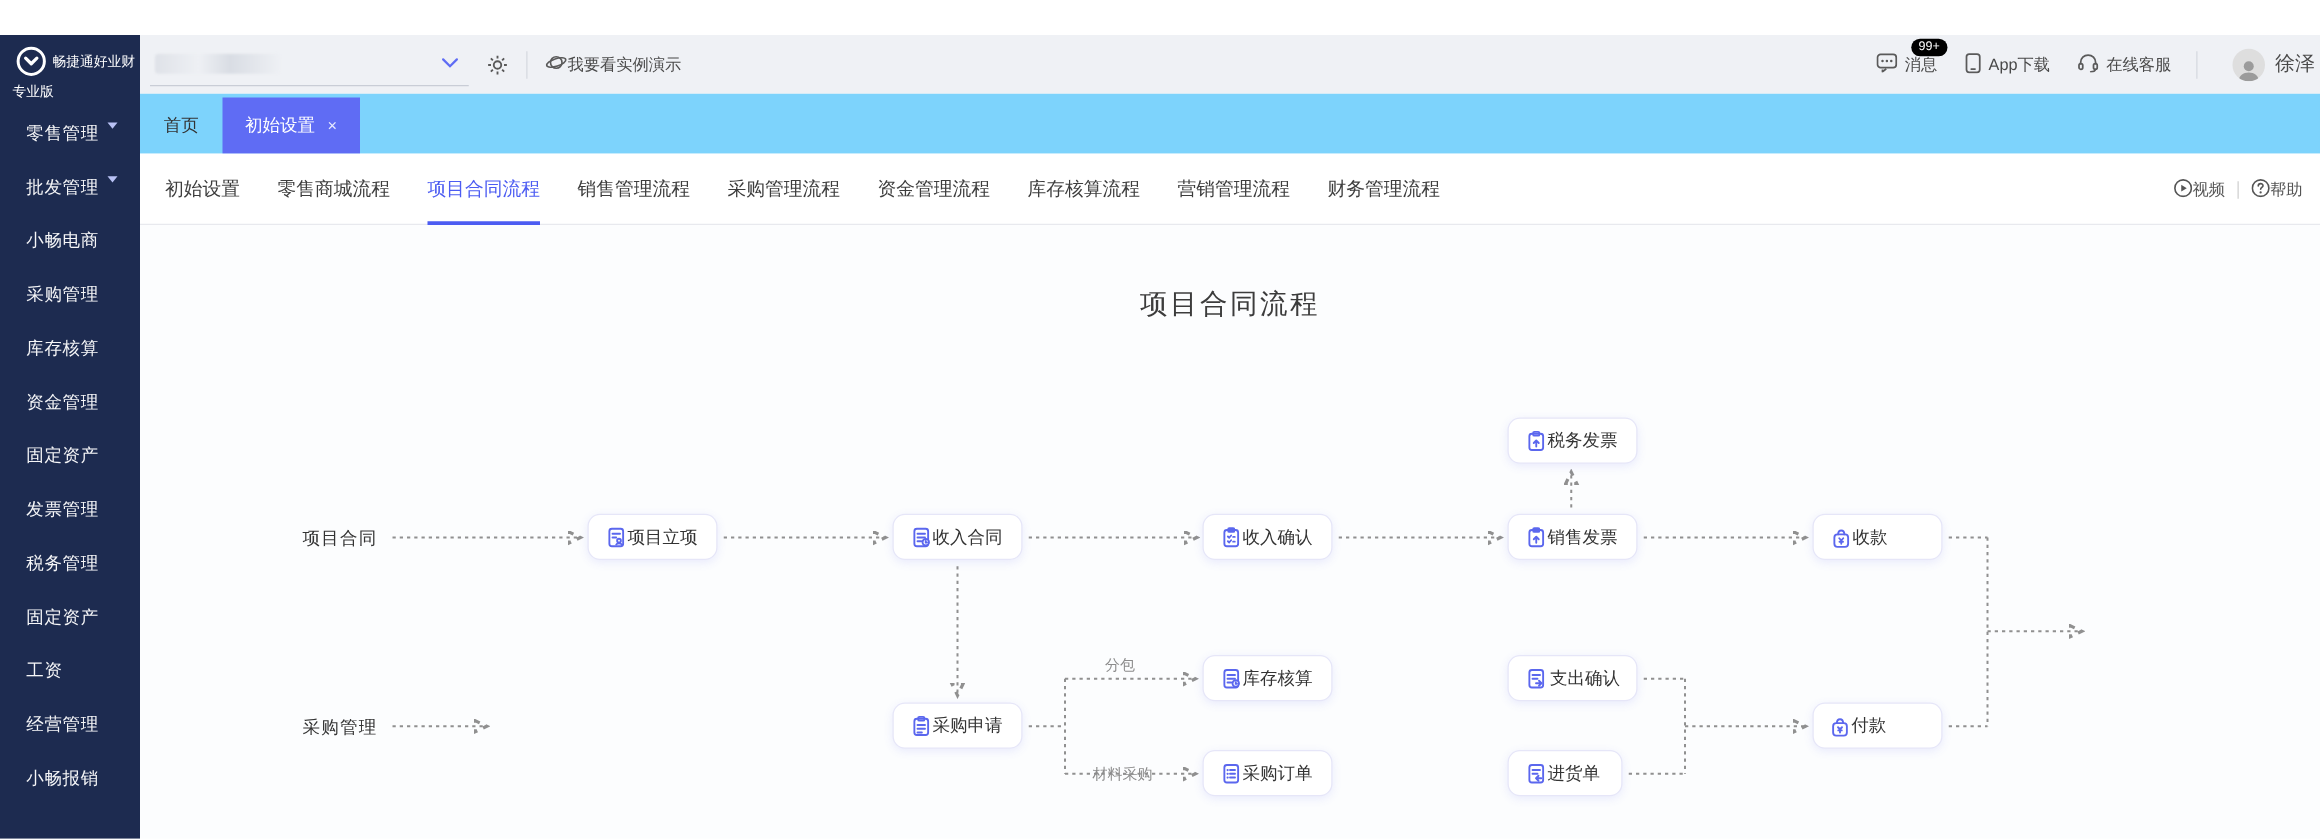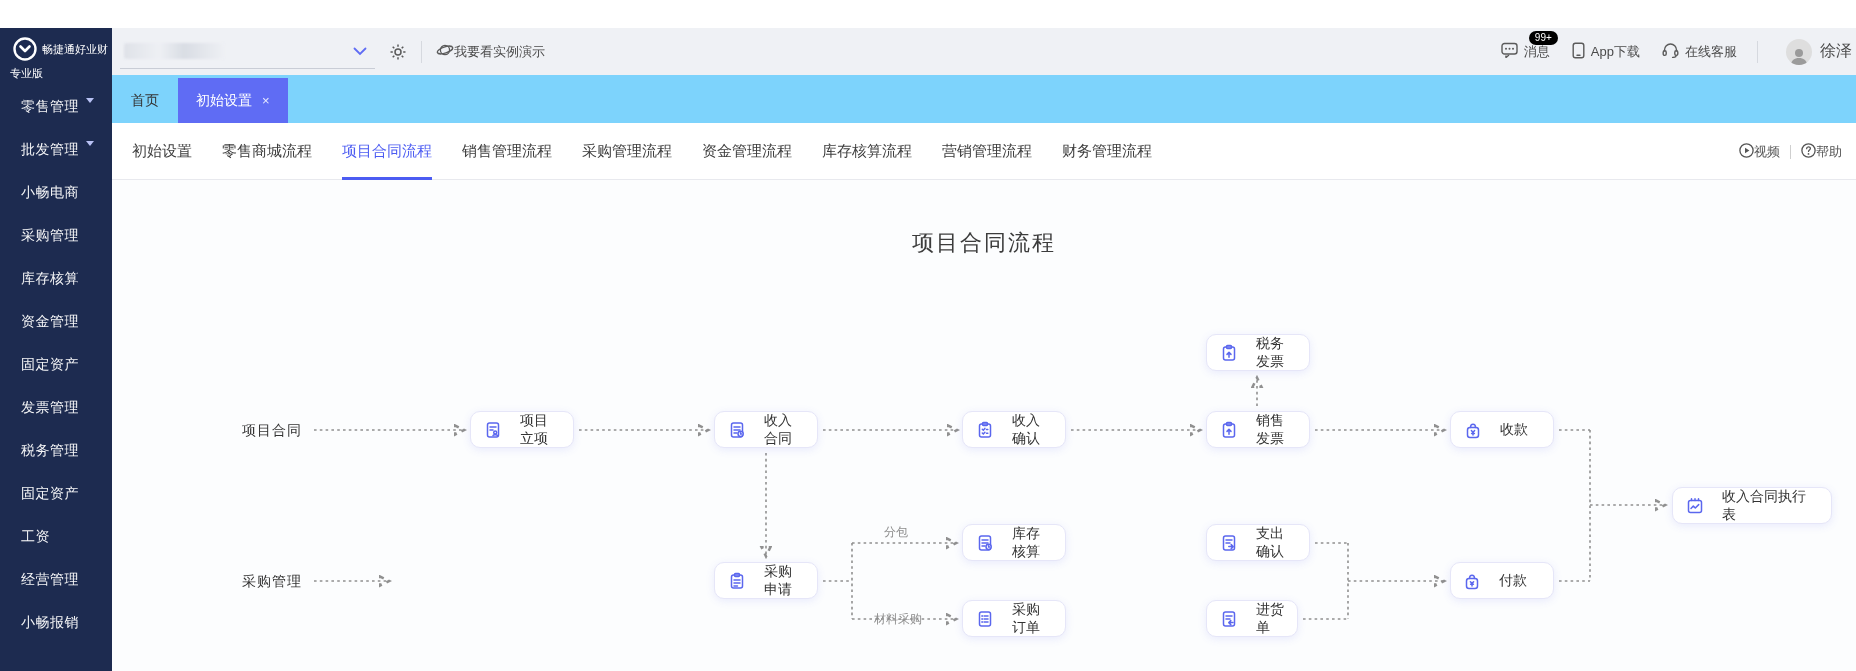--- a/index.html
+++ b/index.html
@@ -61,21 +61,21 @@
   .subright .sdiv { width:1px; height:14px; background:#cfcfcf; margin:0 2px; }
   .sritem { display:flex; align-items:flex-start; gap:0; cursor:pointer; }
 
   
   .canvas { position:relative; height:490px; background:#fcfdfe; }
   .flowtitle { position:absolute; left:0; right:0; top:48px; text-align:center; font-size:22px;
     color:#3c3c3c; font-weight:500; letter-spacing:2px; }
   .edges { position:absolute; left:0; top:0; }
   .edges path { fill:none; stroke:#909090; stroke-width:1.6; stroke-dasharray:2.6 3.2; }
   .node { position:absolute; height:37px; background:#fff; border:1px solid #e6e6f8; border-radius:10px;
-    box-shadow:0 2px 8px rgba(88,100,242,.12); display:flex; align-items:center; gap:18px;
+    box-shadow:0 2px 8px rgba(88,100,242,.12); display:flex; align-items:center; gap:0;
     padding:0 13px; font-size:14px; color:#333; cursor:pointer; }
   .nicon { display:inline-flex; }
   .rowlabel { position:absolute; font-size:14px; color:#333; font-weight:500; letter-spacing:1px; }
   .elabel { position:absolute; font-size:12px; color:#8c8c8c; }
 </style>
 </head>
 <body>
 
 <div class="stage">
 
@@ -346,30 +346,20 @@
         <span class="nicon">
             <svg width="18" height="18" viewBox="0 0 18 18" fill="none" stroke="#5b67ee" stroke-width="1.5" stroke-linecap="round" stroke-linejoin="round">
               <rect x="3.5" y="3" width="11" height="13" rx="2"></rect>
               <rect x="6.5" y="1.5" width="5" height="3" rx="1"></rect>
               <path d="M9 13.2V8.6M7 10.4l2-2 2 2"></path>
             </svg>
           </span>
         <span>税务发票</span>
       </div>
 
-      <div class="node" style="left:1560px; top:307px; width:160px;">
-        <span class="nicon">
-            <svg width="18" height="18" viewBox="0 0 18 18" fill="none" stroke="#5b67ee" stroke-width="1.5" stroke-linecap="round" stroke-linejoin="round">
-              <rect x="2.5" y="3.5" width="13" height="12" rx="2"></rect>
-              <path d="M5.5 3.5V1.8M9 3.5V1.8M12.5 3.5V1.8"></path>
-              <path d="M5 11.5l2.3-2.4 2 1.9 3.4-3.4"></path>
-            </svg>
-          </span>
-        <span>收入合同执行表</span>
-      </div>
 
       <div class="node" style="left:602px; top:382px; width:104px;">
         <span class="nicon">
             <svg width="18" height="18" viewBox="0 0 18 18" fill="none" stroke="#5b67ee" stroke-width="1.5" stroke-linecap="round">
               <rect x="3.5" y="3" width="11" height="13" rx="2"></rect>
               <rect x="6.5" y="1.5" width="5" height="3" rx="1"></rect>
               <path d="M6 8h6M6 11h6M6 14h3.5"></path>
             </svg>
           </span>
         <span>采购申请</span>

